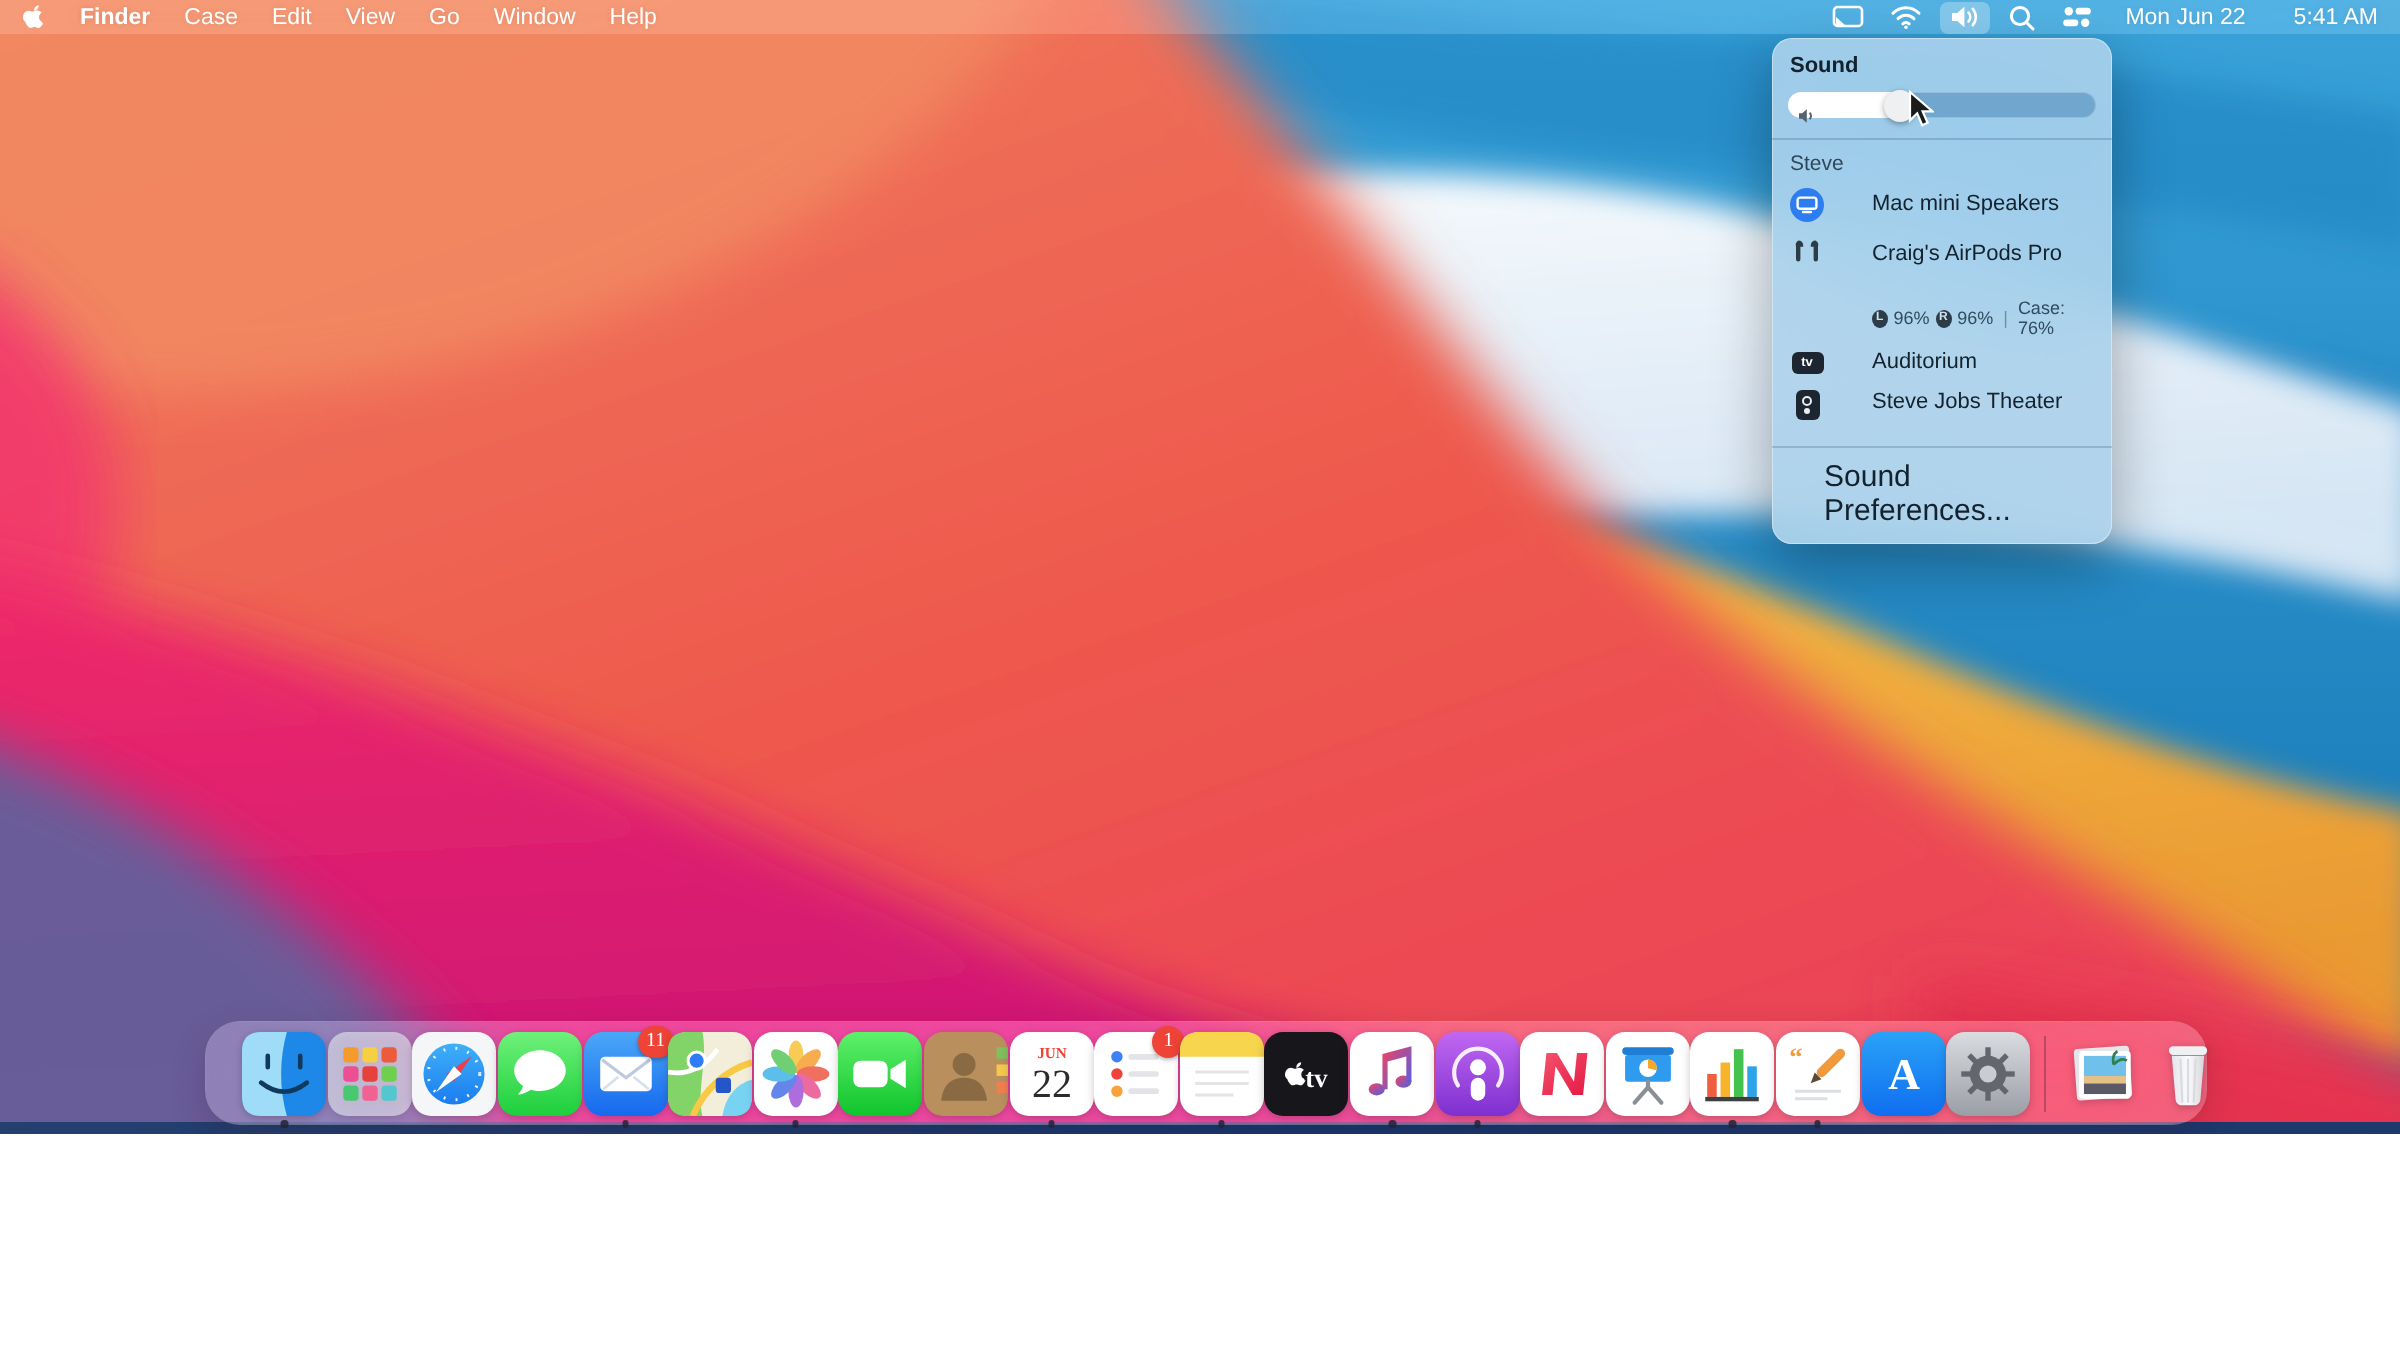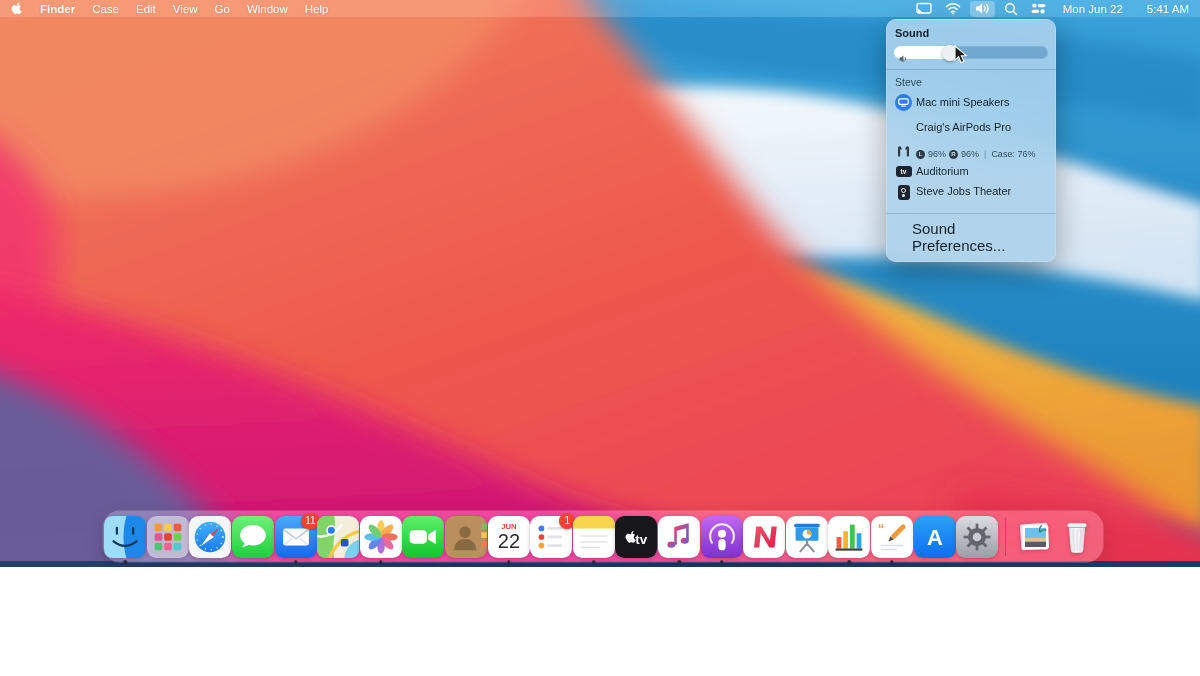--- a/index.html
+++ b/index.html
@@ -32,21 +32,21 @@
   .panel h1 { font-size:11px; font-weight:700; margin:2px 1px 7px; }
   .vol { position:relative; height:13px; border-radius:7px; background:rgba(74,134,180,0.52);
     box-shadow:0 0 0 0.5px rgba(255,255,255,0.25) inset; }
   .vol .fill { position:absolute; left:0; top:0; bottom:0; width:40%; background:#fff;
     border-radius:7px; }
   .vol .knob { position:absolute; top:-1.5px; left:calc(40% - 14px); width:16px; height:16px;
     border-radius:50%; background:#eef0f2; box-shadow:0 1px 3px rgba(0,0,0,0.35); }
   .vol .spk { position:absolute; left:5px; top:2.5px; }
   .pdivider { height:1px; background:rgba(35,70,95,0.22); margin:10px -8px 0; }
   .outlabel { font-size:10.5px; font-weight:500; color:#223a4c; opacity:0.9; margin:6px 1px 3px; }
-  .dev { display:flex; align-items:center; gap:4px; padding:3px 1px; cursor:default; }
+  .dev { display:flex; align-items:center; gap:24px; padding:3px 1px; cursor:default; }
   .dev .ic { width:17px; display:flex; align-items:center; justify-content:center; flex:0 0 17px; }
   .dev .nm { font-size:11px; color:#14222e; line-height:1.25; }
   .battrow { display:flex; align-items:center; gap:3px; font-size:9px; color:#2f4c5e; margin-top:14px; }
   .battrow .bchip { width:9px; height:9px; border-radius:50%; background:#2c3c49; color:#cfe2ef;
     font-size:6px; font-weight:700; display:flex; align-items:center; justify-content:center; }
   .battrow .sep { opacity:0.5; margin:0 2px; }
   .blue-circ { width:17px; height:17px; border-radius:50%; background:#2e7df0;
     display:flex; align-items:center; justify-content:center; }
   .tv-chip { width:16px; height:11px; background:#1d2531; border-radius:3px;
     display:flex; align-items:center; justify-content:center; color:#fff;
@@ -55,21 +55,21 @@
     display:flex; flex-direction:column; align-items:center; justify-content:center; gap:1.5px; }
   .theater-chip .c1 { width:5px; height:5px; border-radius:50%; border:1.2px solid #e8eef4; }
   .theater-chip .c2 { width:3px; height:3px; border-radius:50%; background:#e8eef4; }
   .footer { font-size:15px; color:#14222e; margin:6px 18px 1px; }
   .cursor { position:absolute; left:68px; top:26px; z-index:30; }
 
   
   .dock { position:absolute; left:103px; bottom:5px; width:1000px; height:51px; z-index:10;
     border-radius:17px; background:rgba(255,242,250,0.26); backdrop-filter:blur(28px) saturate(1.4);
     box-shadow:0 0 0 0.5px rgba(255,255,255,0.3), 0 6px 18px rgba(60,10,40,0.18);
-    display:flex; align-items:center; padding:0 1px; }
+    display:flex; align-items:center; padding:0 18px;font-family:Liberation Serif, serif; }
   .di { position:relative; width:42px; height:42px; margin:0 0.3px; flex:0 0 auto; }
   .di svg { width:42px; height:42px; display:block; filter:drop-shadow(0 1.5px 2px rgba(40,10,30,0.25)); }
   .dot { position:absolute; left:50%; bottom:-6px; transform:translateX(-50%);
     width:3.5px; height:3.5px; border-radius:50%; background:rgba(35,35,55,0.85); }
   .badge { position:absolute; top:-3px; right:-3px; min-width:16px; height:16px; padding:0 4px;
     border-radius:9px; background:#ee4437; color:#fff; font-size:10px; font-weight:500;
     display:flex; align-items:center; justify-content:center; box-shadow:0 1px 2px rgba(0,0,0,0.3); }
   .ddiv { width:1px; height:38px; background:rgba(70,35,70,0.35); margin:0 7px; flex:0 0 1px; }
 </style>
 </head>
@@ -199,21 +199,21 @@
           <span class="blue-circ">
         <svg width="11" height="9" viewBox="0 0 11 9">
               <rect x="0.8" y="0.8" width="9.4" height="5.6" rx="1.3" fill="none" stroke="#fff" stroke-width="1.2"></rect>
               <path d="M3.5 8 h4" stroke="#fff" stroke-width="1.2" stroke-linecap="round"></path>
             </svg>
       </span>
         </span>
       <span class="nm">Mac mini Speakers</span>
     </div>
 
-    <div class="dev" style="align-items:flex-end;">
+    <div class="dev" style="align-items:flex-start;">
       <span class="ic" style="padding-top:2px;">
         <svg width="13" height="14" viewBox="0 0 13 14" fill="#2c3b46">
             <path d="M2.2 1.2 a2.4 2.4 0 0 1 2.4 2.4 v0.8 h-1.4 v6.2 a1.1 1.1 0 0 1 -2.2 0 v-6.4 a2.6 2.6 0 0 1 1.2-3z"></path>
             <path d="M10.8 1.2 a2.4 2.4 0 0 0 -2.4 2.4 v0.8 h1.4 v6.2 a1.1 1.1 0 0 0 2.2 0 v-6.4 a2.6 2.6 0 0 0 -1.2-3z"></path>
           </svg>
       </span>
       <span>
         <span class="nm">Craig's AirPods Pro</span>
         <span class="battrow">
           <span class="bchip">L</span>

